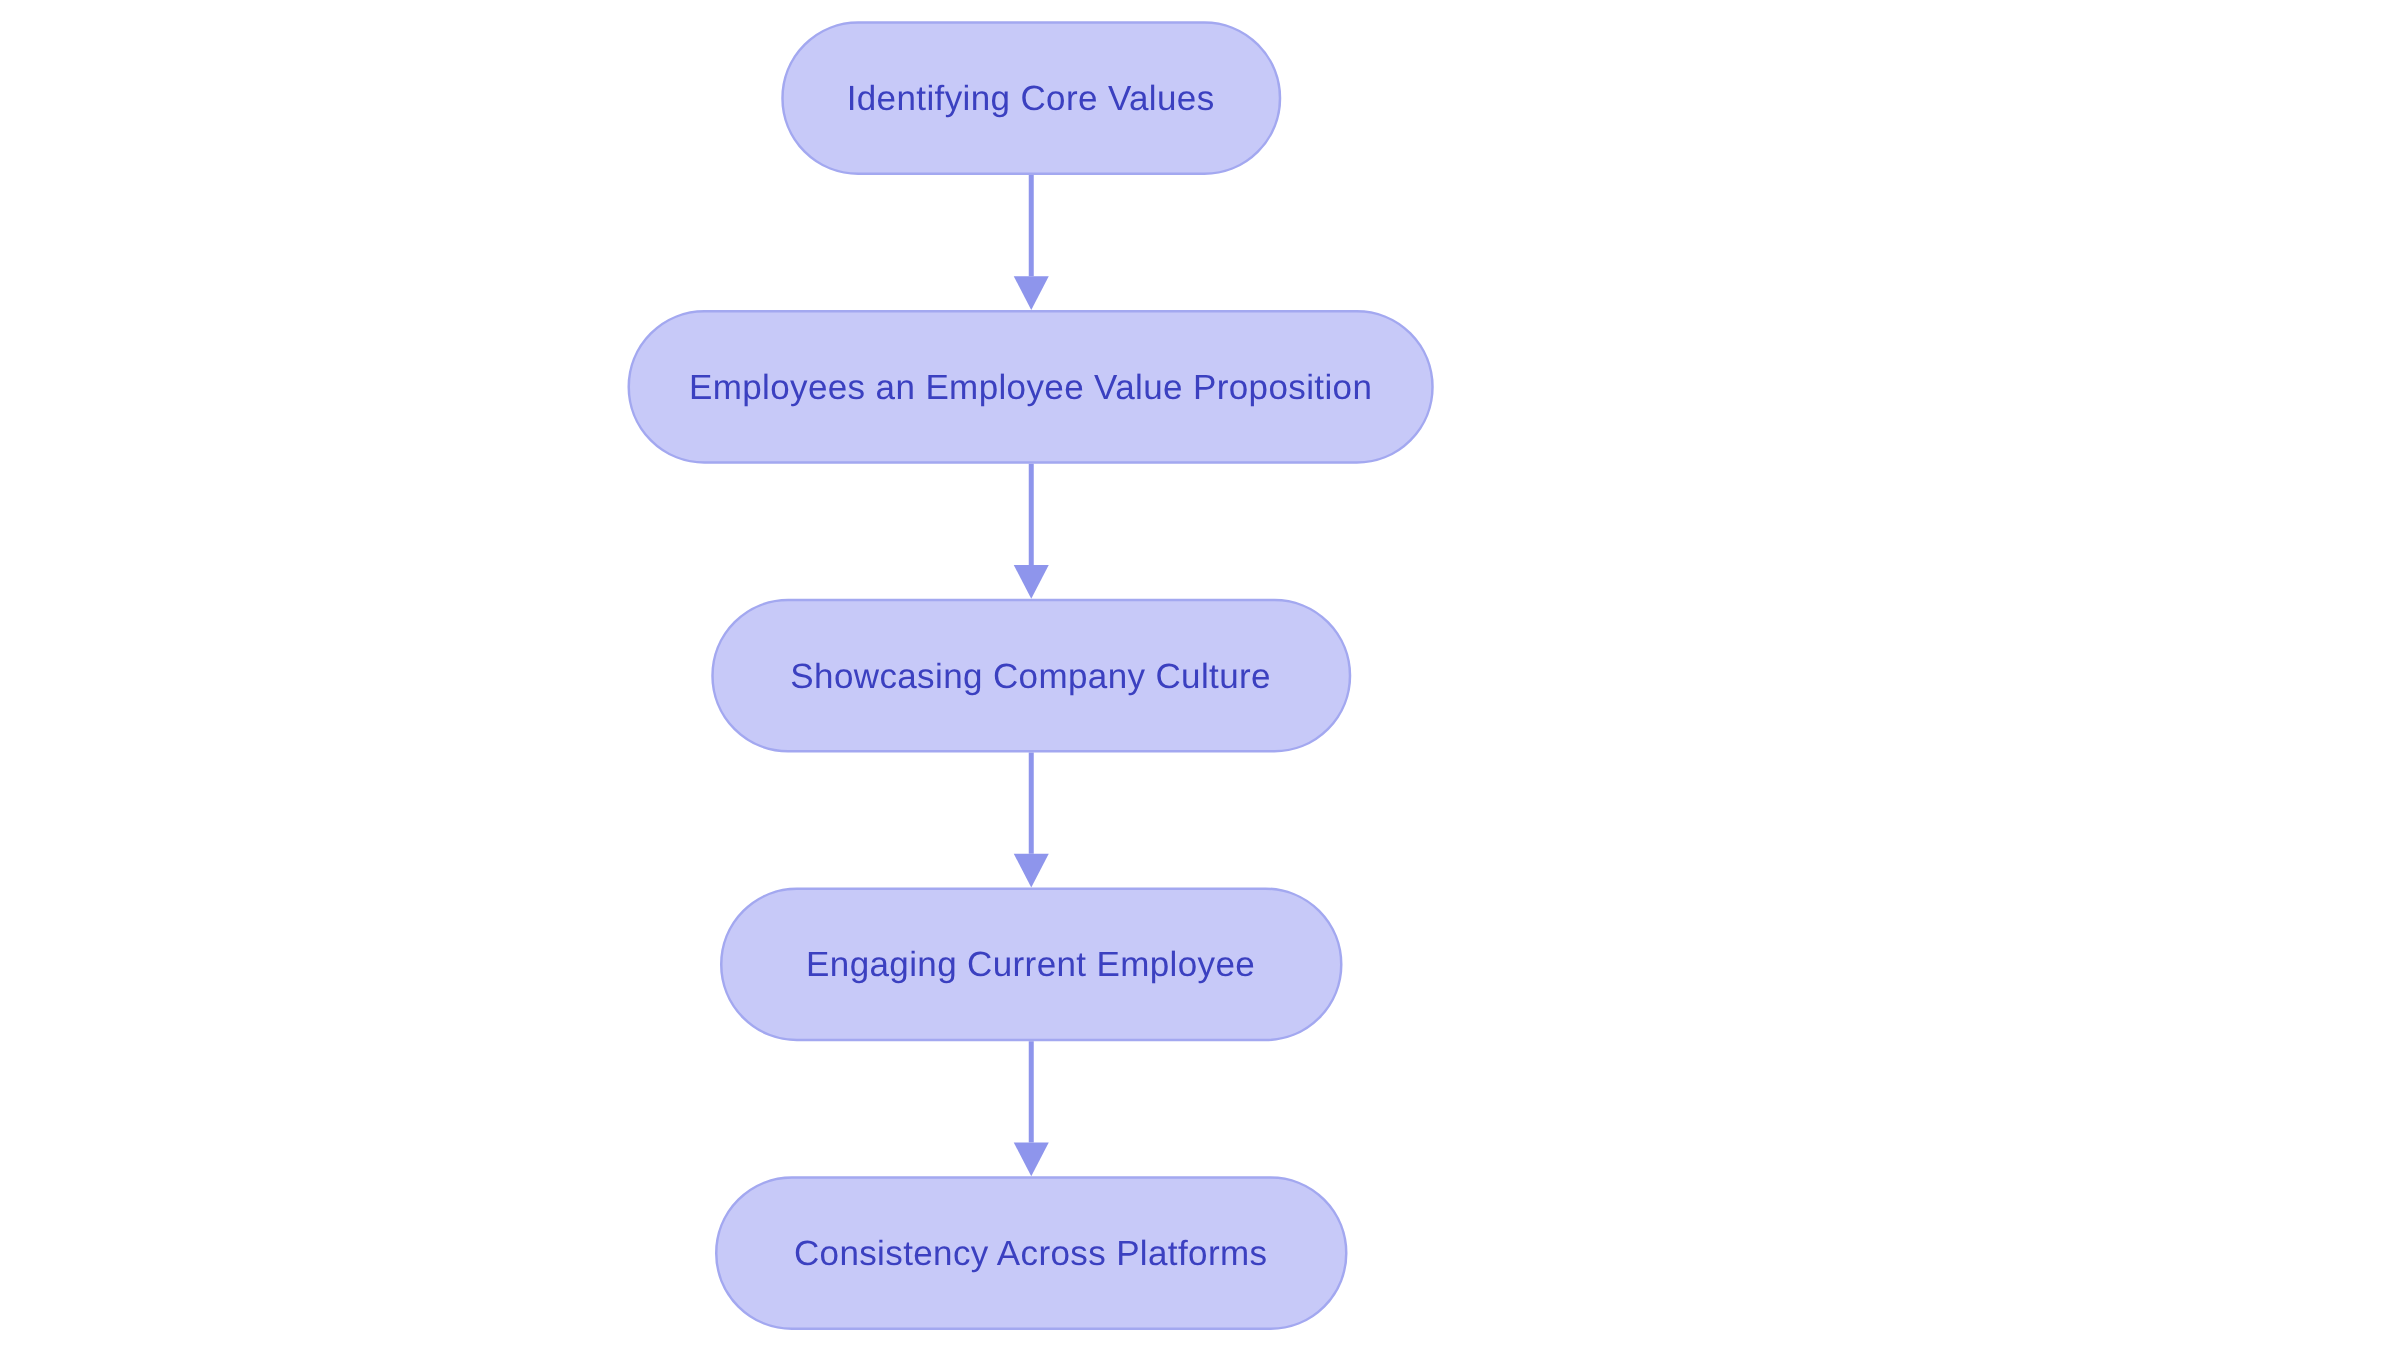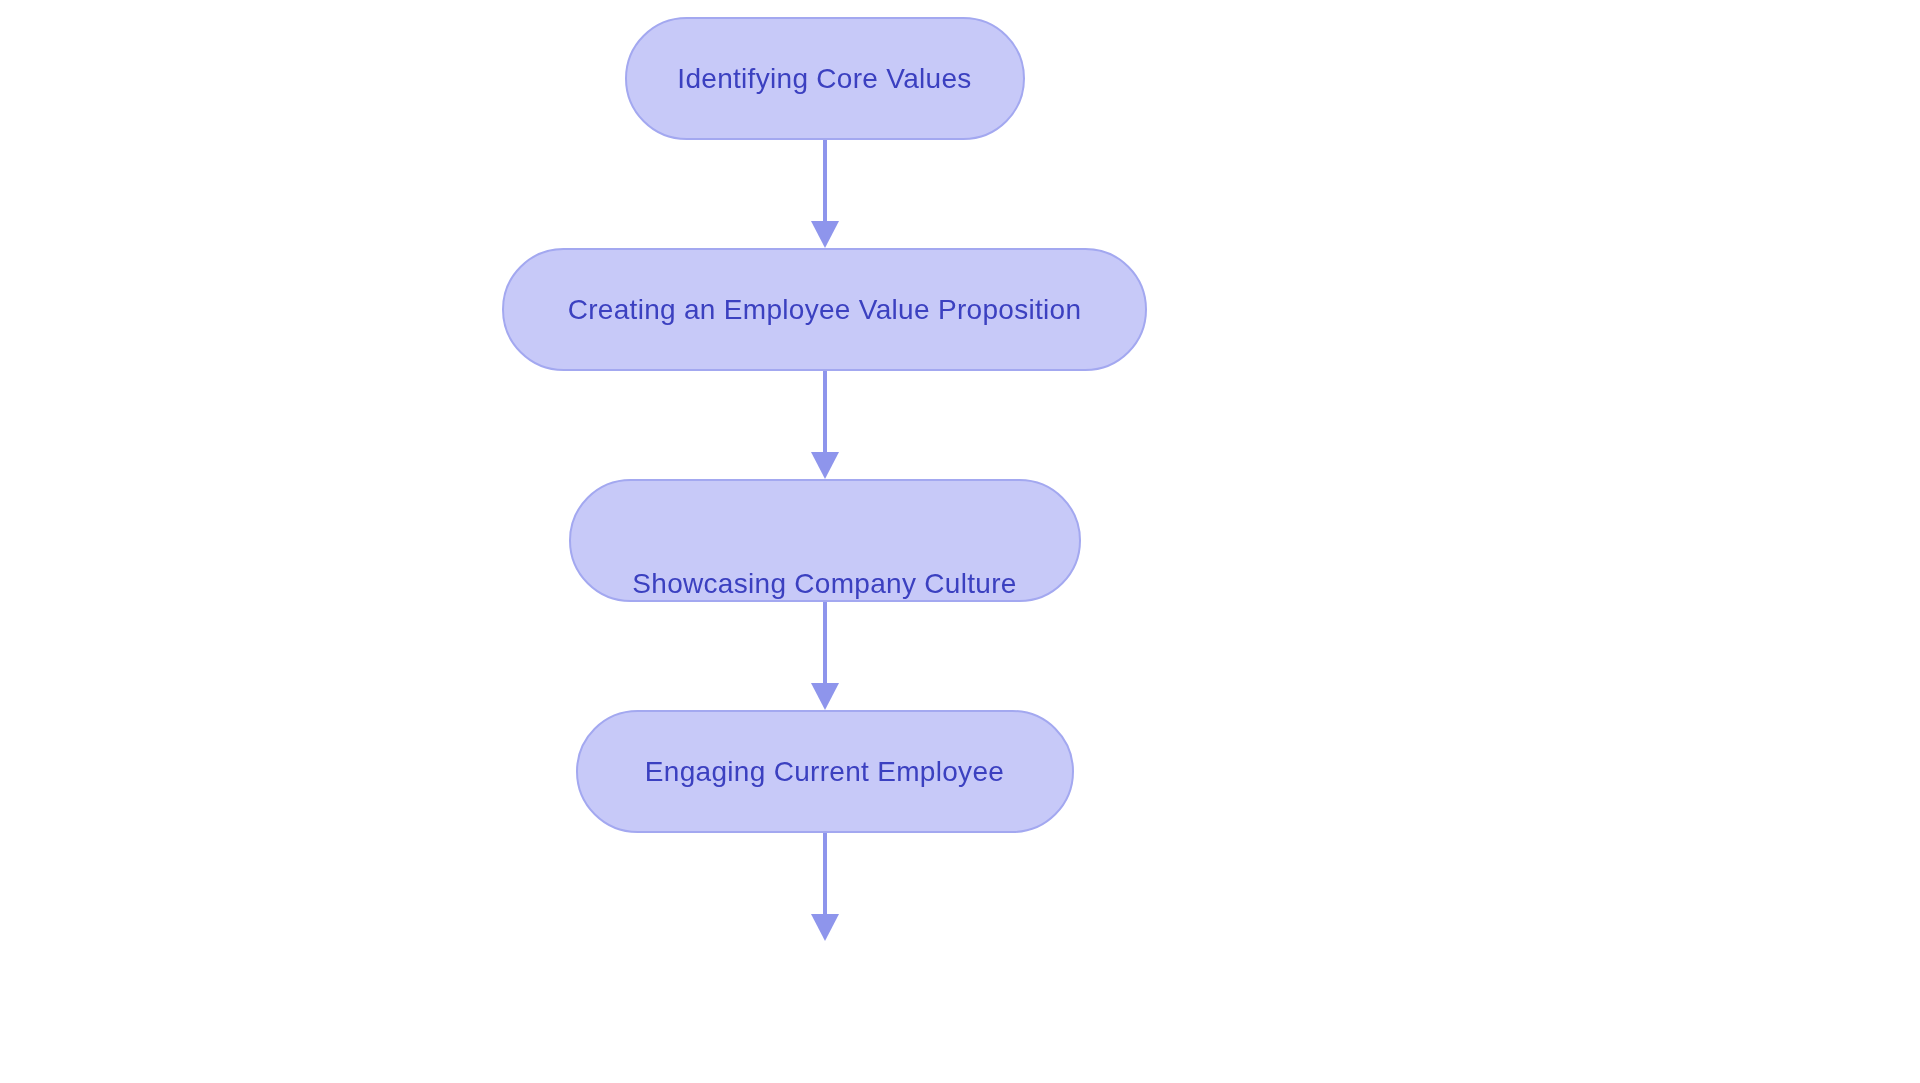--- a/index.html
+++ b/index.html
@@ -36,21 +36,21 @@
     display: flex;
     align-items: center;
     justify-content: center;
     color: var(--node-text);
     font-size: 28px;
     letter-spacing: 0.3px;
     flex: 0 0 auto;
   }
   .node-w1 { width: 400px; }
   .node-w2 { width: 645px; }
-  .node-w3 { width: 512px; align-items: flex-end; }
+  .node-w3 { width: 512px; }
   .node-w4 { width: 498px; }
   .node-w5 { width: 506px; }
   .flow-arrow {
     height: 108px;
     width: 28px;
     display: flex;
     flex-direction: column;
     align-items: center;
     flex: 0 0 auto;
   }
@@ -76,21 +76,21 @@
   <div class="flow-node node-w1">
     <span>Identifying Core Values</span>
   </div>
 
   <div class="flow-arrow">
     <div class="shaft"></div>
     <div class="head"></div>
   </div>
 
   <div class="flow-node node-w2">
-    <span>Creating an Employee Value Proposition</span>
+    <span>Employees an Employee Value Proposition</span>
   </div>
 
   <div class="flow-arrow">
     <div class="shaft"></div>
     <div class="head"></div>
   </div>
 
   <div class="flow-node node-w3">
     <span>Showcasing Company Culture</span>
   </div>
@@ -102,14 +102,17 @@
 
   <div class="flow-node node-w4">
     <span>Engaging Current Employee</span>
   </div>
 
   <div class="flow-arrow">
     <div class="shaft"></div>
     <div class="head"></div>
   </div>
 
+  <div class="flow-node node-w5">
+    <span>Consistency Across Platforms</span>
+  </div>
 
 </div>
 
 </body></html>

